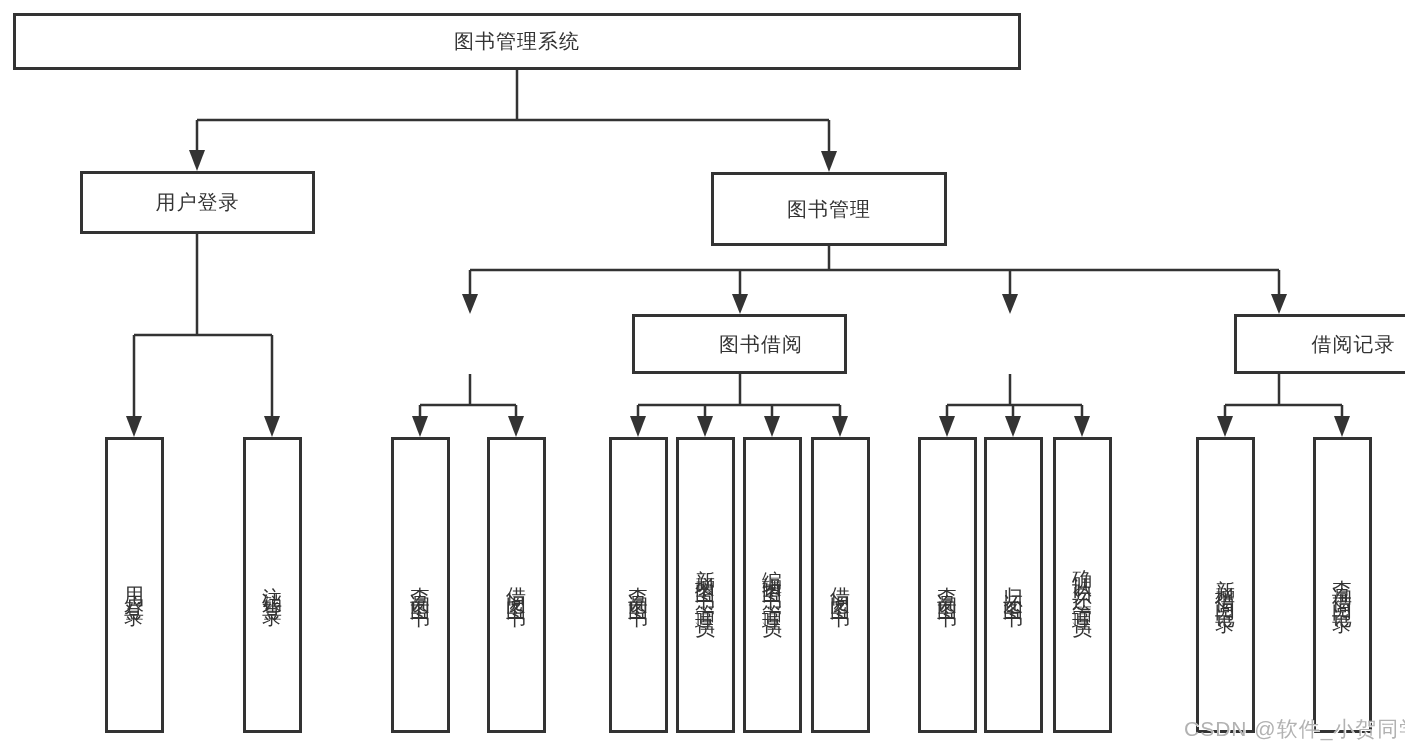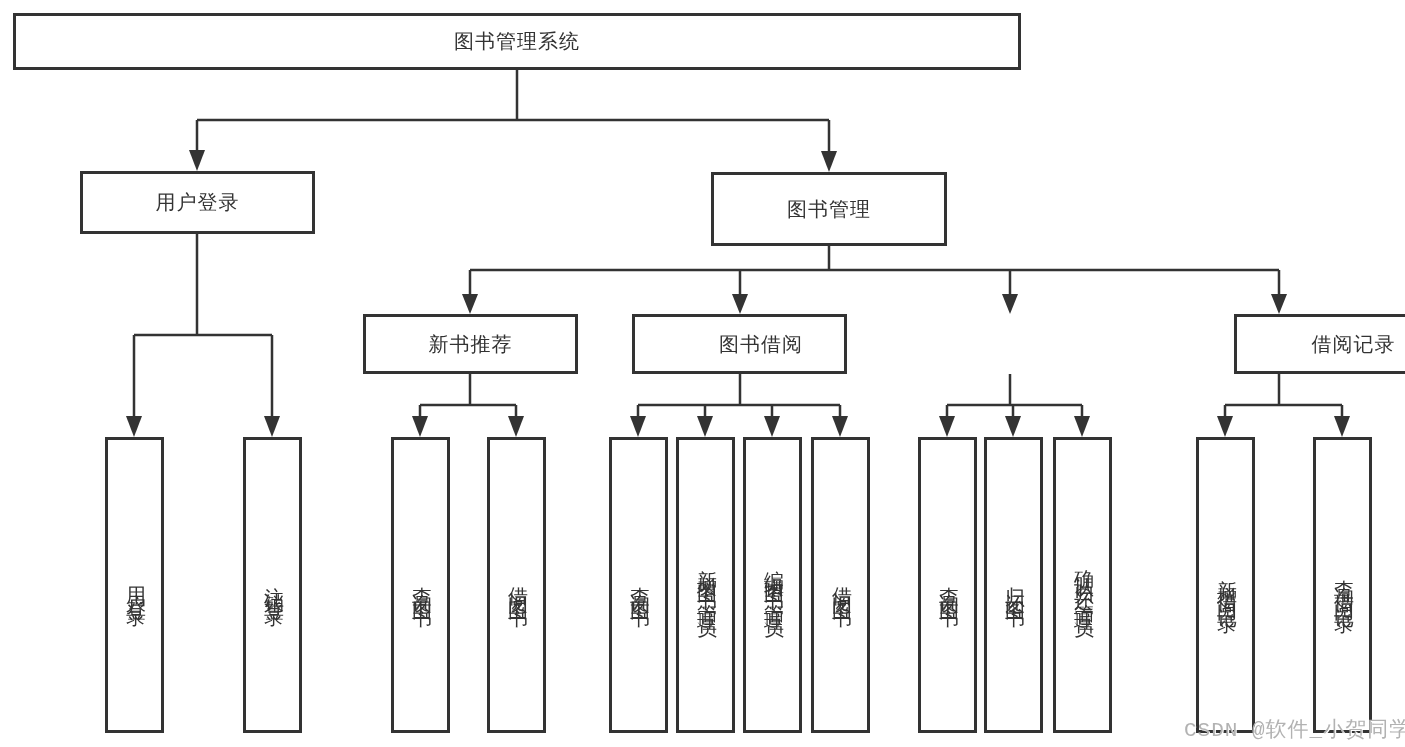--- a/index.html
+++ b/index.html
@@ -1,21 +1,21 @@
 <!DOCTYPE html>
 <html><head>
 <meta charset="utf-8">
 <style>
   html, body { margin: 0; padding: 0; background: #ffffff; }
   #canvas {
     position: relative;
     width: 1405px;
     height: 747px;
     background: #ffffff;
-    font-family: Liberation Mono, monospace;
+    font-family: Liberation Sans, sans-serif;
     overflow: hidden;
   }
   #connectors {
     position: absolute;
     left: 0; top: 0;
     width: 1405px; height: 747px;
   }
   .box {
     position: absolute;
     box-sizing: border-box;
@@ -123,23 +123,20 @@
     <span>图书管理系统</span>
   </div>
 
   <div class="box h-box n-user-login">
     <span>用户登录</span>
   </div>
   <div class="box h-box n-book-mgmt">
     <span>图书管理</span>
   </div>
 
-  <div class="box h-box n-l3 n-new-book">
-    <span>新书推荐</span>
-  </div>
   <div class="box h-box n-l3 n-book-borrow">
     <span>图书借阅</span>
   </div>
   <div class="box h-box n-l3 n-borrow-rec">
     <span>借阅记录</span>
   </div>
 
   <div class="box v-box leaf lf-user-login">
     <span>用户登录</span>
   </div>

